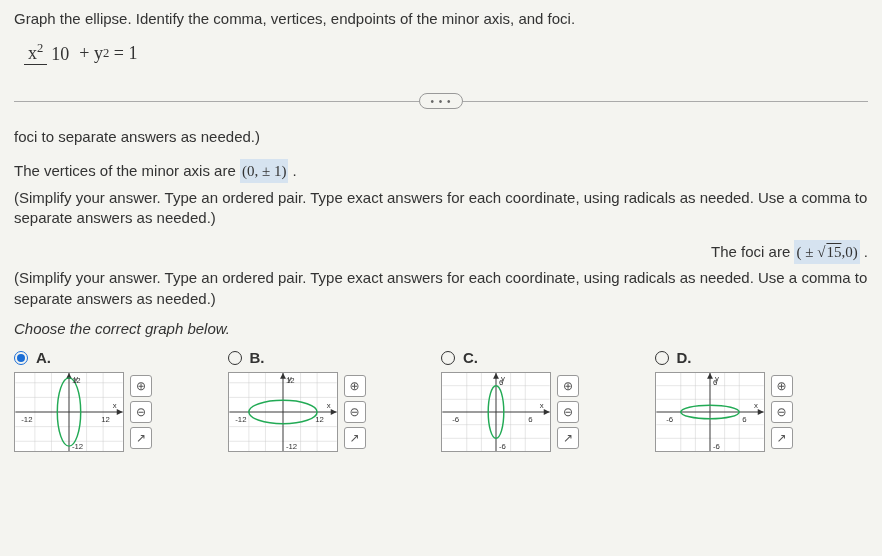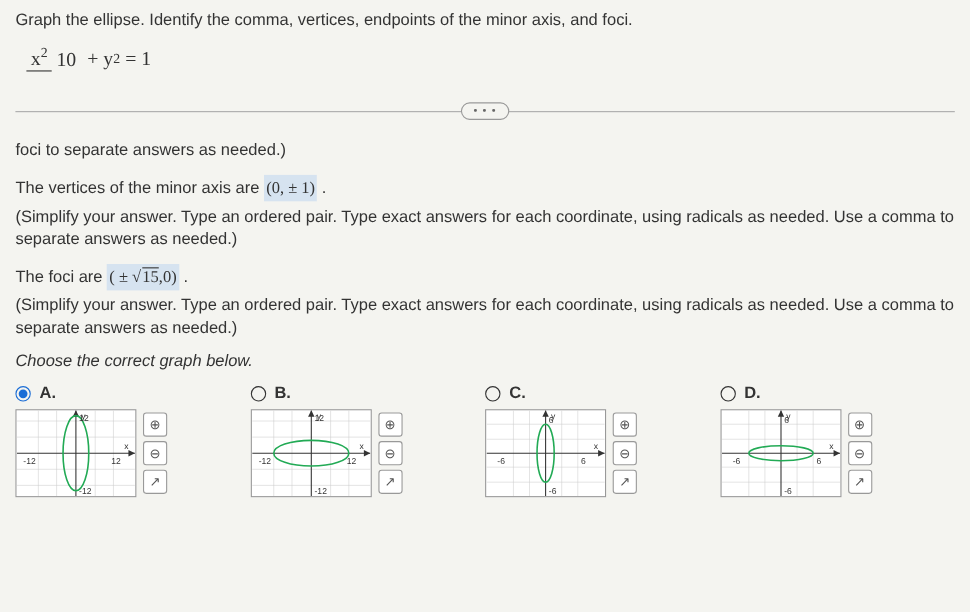--- a/index.html
+++ b/index.html
@@ -94,21 +94,21 @@
   <div class="pill">• • •</div>
 </div>
 
 <div class="line">foci to separate answers as needed.)</div>
 
 <div class="line" style="margin-top:14px;">
   <span>The vertices of the minor axis are </span><span class="highlight serif">(0, ± 1)</span><span> .</span>
 </div>
 <div class="line">(Simplify your answer. Type an ordered pair. Type exact answers for each coordinate, using radicals as needed. Use a comma to separate answers as needed.)</div>
 
-<div class="line" style="margin-top:14px;">
+<div class="line" style="margin-top:14px;text-align:right;">
   <span>The foci are </span><span class="highlight serif"><span>( ± </span>√<span class="sqrt">15</span><span>,0)</span></span><span> .</span>
 </div>
 <div class="line">(Simplify your answer. Type an ordered pair. Type exact answers for each coordinate, using radicals as needed. Use a comma to separate answers as needed.)</div>
 
 <div class="line" style="margin-top:10px;font-style:italic;">Choose the correct graph below.</div>
 
 <div class="options-row">
 
   <div class="option">
     <div class="option-header">

